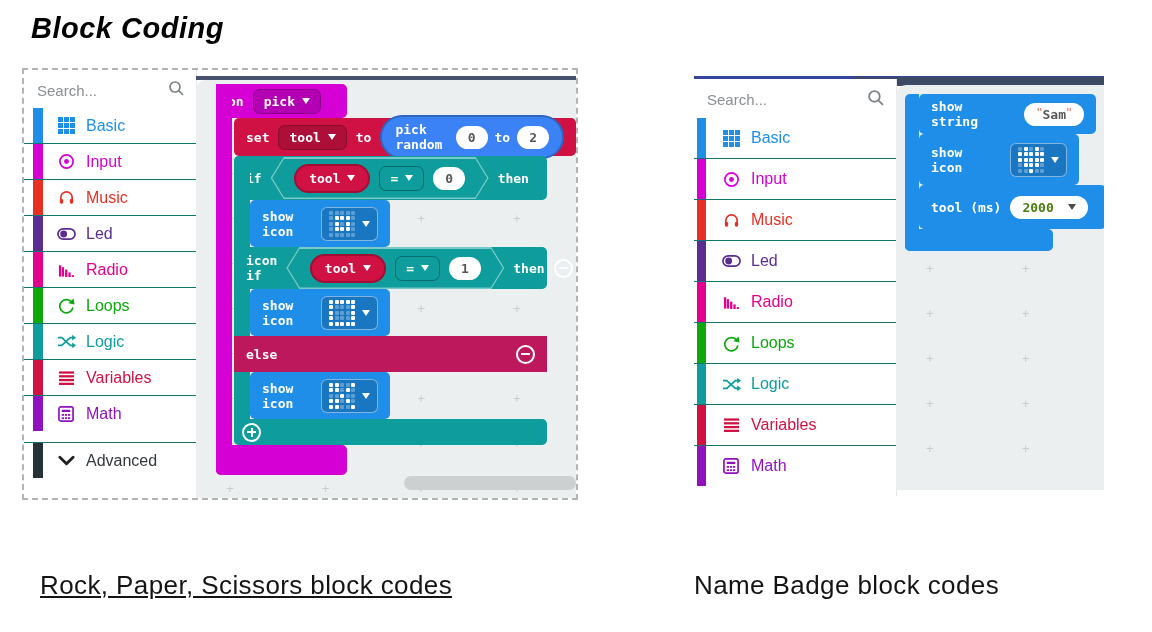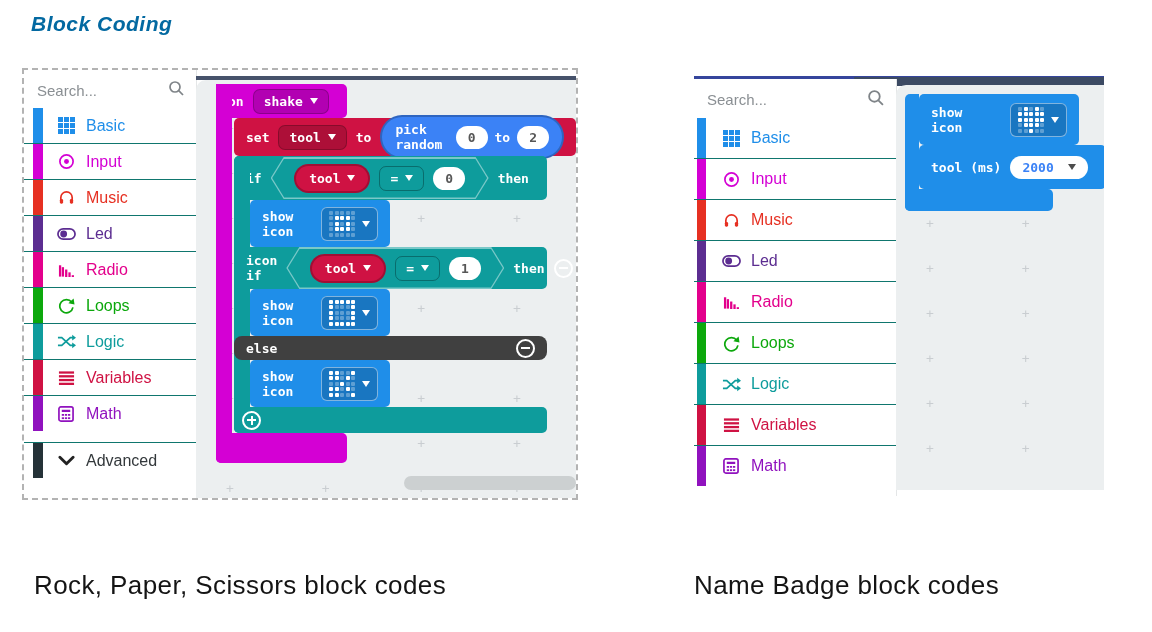--- a/index.html
+++ b/index.html
@@ -1,21 +1,21 @@
 <!DOCTYPE html>
 <html><head>
 <meta charset="utf-8">
 <style>
   html,body{margin:0;padding:0;background:#fff;}
   body{width:1152px;height:632px;position:relative;font-family:"Liberation Sans",sans-serif;overflow:hidden;}
 
-  .page-title{position:absolute;left:31px;top:12px;font-size:21px;font-style:italic;font-weight:600;
-    color:#0369a1;letter-spacing:.5px;}
+  .page-title{position:absolute;left:31px;top:12px;font-size:29px;font-style:italic;font-weight:600;
+    color:#000000;letter-spacing:.5px;}
   .caption{position:absolute;font-size:26px;color:#141414;letter-spacing:.4px;}
-  .caption.left{left:34px;top:570px;}
+  .caption.left{left:40px;top:570px;text-decoration:underline;}
   .caption.right{left:694px;top:570px;}
 
   
   .shot{position:absolute;background:#fff;}
   .shot.left{left:22px;top:68px;width:556px;height:432px;border:2px dashed #b3b3b3;box-sizing:border-box;}
   .shot.right{left:694px;top:66px;width:410px;height:430px;}
 
   
   .sidebar{position:absolute;top:0;bottom:0;left:0;background:#fff;border-right:1px solid #e4e6e7;}
   .shot.left  .sidebar{width:172px;}
@@ -230,21 +230,21 @@
 + + + + + + + + 
 + + + + + + + + 
 </div>
 
     <div class="prog" style="left:20px;top:4px;">
 
       <div class="cwrap">
         <div class="blk" style="background:#d400d4;height:34px;width:131px;border-radius:5px 5px 5px 0;">
           <span>on</span>
           <span class="dd">
-            <span>shake</span>
+            <span>pick</span>
             <span class="caret"></span>
           </span>
         </div>
         <div class="spine" style="background:#d400d4;border-radius:0 0 0 5px;"></div>
         <div class="cbody">
 
           <div class="blk" style="background:#cf1243;height:38px;min-width:314px;">
             <span>set</span>
             <span class="dd">
               <span>tool</span>
@@ -360,21 +360,21 @@
                       <i class="on"></i>
                       <i class="on"></i>
                       <i class="on"></i>
                       <i class="on"></i>
                       <i class="on"></i>
                     </span>
                   <span class="caret"></span>
                 </span>
               </div>
 
-              <div class="blk" style="background:#404040;height:24px;width:313px;margin-left:-16px;border-radius:8px;justify-content:space-between;">
+              <div class="blk" style="background:#be185d;height:36px;width:313px;margin-left:-16px;border-radius:0;justify-content:space-between;">
                 <span>else</span>
                 <span class="circ"></span>
               </div>
 
               <div class="blk" style="background:#1f8ee9;height:47px;width:140px;">
                 <span>show icon</span>
                 <span class="icondd">
                   <span class="led">
                       <i class="on"></i>
                       <i class="on"></i>
@@ -558,20 +558,26 @@
 + + + + + 
 + + + + + 
 + + + + + 
 </div>
 
     <div class="prog" style="left:9px;top:9px;">
       <div class="cwrap">
         <div class="spine" style="background:#1f8ee9;width:14px;"></div>
         <div class="cbody" style="margin-left:14px;">
 
+          <div class="blk" style="background:#1f8ee9;height:40px;width:177px;">
+            <span>show string</span>
+            <span class="oval">
+              <span class="qt">"</span><span>Sam</span><span class="qt">"</span>
+            </span>
+          </div>
 
           <div class="blk" style="background:#1f8ee9;height:51px;width:160px;">
             <span>show icon</span>
             <span class="icondd">
               <span class="led">
                   <i></i>
                   <i class="on"></i>
                   <i></i>
                   <i class="on"></i>
                   <i></i>
@@ -595,21 +601,21 @@
                   <i class="on"></i>
                   <i></i>
                   <i></i>
                 </span>
               <span class="caret"></span>
             </span>
           </div>
 
           <div class="blk" style="background:#1f8ee9;height:44px;width:187px;">
             <span>tool (ms)</span>
-            <span class="oval" style="display:inline-flex;align-items:center;gap:14px;color:#3b82f6;">
+            <span class="oval" style="display:inline-flex;align-items:center;gap:14px;color:#4d7c0f;">
               <span>2000</span>
               <span class="caret" style="color:#4d4d4d;"></span>
             </span>
           </div>
 
         </div>
         <div class="blk endbar" style="background:#1f8ee9;width:148px;height:22px;"></div>
       </div>
     </div>
   </div>

